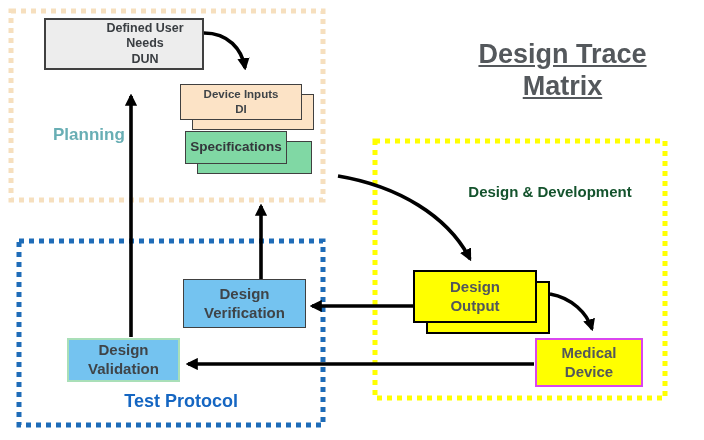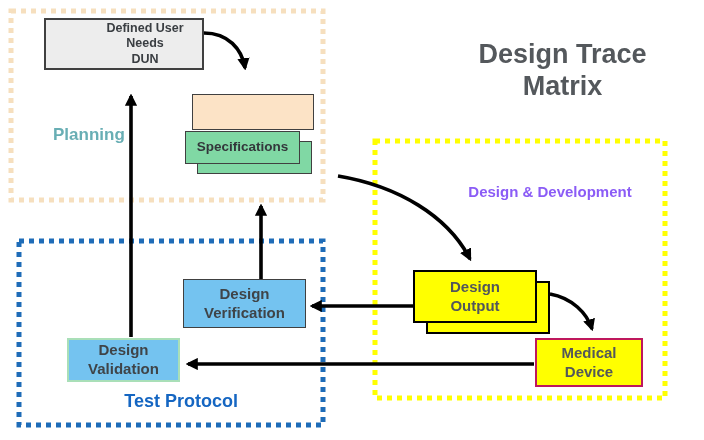--- a/index.html
+++ b/index.html
@@ -12,30 +12,30 @@
   .node{
     position:absolute;z-index:3;display:flex;align-items:center;justify-content:center;
     text-align:center;white-space:pre-line;font-weight:bold;color:#3F4448;
     box-sizing:border-box;line-height:1.25;
   }
   .shadow-box{position:absolute;z-index:2;box-sizing:border-box;}
   .grp-label{position:absolute;z-index:4;font-weight:bold;white-space:pre-line;}
   #dun{left:44px;top:18px;width:160px;height:52px;background:#EDEDED;border:2px solid #404040;font-size:12.5px;color:#3A3E42;padding-left:42px;}
   #device-inputs{left:180px;top:84px;width:122px;height:36px;background:#FCE3C6;border:1.5px solid #404040;font-size:11.5px;font-weight:600;line-height:1.3;}
   #device-inputs-shadow{left:192px;top:94px;width:122px;height:36px;background:#FCE3C6;border:1.5px solid #404040;}
-  #specifications{left:185px;top:131px;width:115px;height:33px;background:#80D8A4;border:1.5px solid #404040;font-size:13.5px;color:#33373B;}
+  #specifications{left:185px;top:131px;width:102px;height:33px;background:#80D8A4;border:1.5px solid #404040;font-size:13.5px;color:#33373B;}
   #specifications-shadow{left:197px;top:141px;width:115px;height:33px;background:#80D8A4;border:1.5px solid #404040;}
   #design-verification{left:183px;top:279px;width:123px;height:49px;background:#74C3F0;border:1.5px solid #404040;font-size:15px;}
   #design-validation{left:67px;top:338px;width:113px;height:44px;background:#74C3F0;border:2px solid #A9DFB8;font-size:15px;}
   #design-output{left:413px;top:270px;width:124px;height:53px;background:#FFFF00;border:2px solid #000000;font-size:15px;color:#53575B;}
   #design-output-shadow{left:426px;top:281px;width:124px;height:53px;background:#FFFF00;border:2px solid #000000;}
-  #medical-device{left:535px;top:338px;width:108px;height:49px;background:#FFFF00;border:2px solid #be185d;font-size:15px;color:#53575B;}
-  #page-title{left:430px;top:38px;width:265px;text-align:center;font-size:27px;line-height:1.2;color:#54585C;z-index:4;position:absolute;font-weight:bold;white-space:pre-line;}
+  #medical-device{left:535px;top:338px;width:108px;height:49px;background:#FFFF00;border:2px solid #d946ef;font-size:15px;color:#53575B;}
+  #page-title{left:430px;top:38px;width:265px;text-align:center;font-size:27px;line-height:1.2;color:#54585C;z-index:4;position:absolute;font-weight:bold;white-space:pre-line;text-decoration:underline;}
   #planning-label{left:53px;top:125px;width:100px;font-size:17px;color:#68AEB4;}
-  #dnd-label{left:425px;top:183px;width:250px;text-align:center;font-size:15px;color:#8b5cf6;}
+  #dnd-label{left:425px;top:183px;width:250px;text-align:center;font-size:15px;color:#14532d;}
   #test-protocol-label{left:78px;top:391px;width:160px;text-align:right;font-size:18px;color:#1566C2;}
 </style>
 </head>
 <body>
 
 <div id="stage">
 
   <svg id="arrow-layer" width="704" height="440" viewBox="0 0 704 440">
     <defs>
       <marker id="ah" viewBox="0 0 10 10" refX="8" refY="5" markerWidth="3.4" markerHeight="3.4" orient="auto-start-reverse" markerUnits="strokeWidth">
@@ -62,20 +62,22 @@
   <div class="grp-label" id="planning-label">Planning</div>
   <div class="grp-label" id="dnd-label">Design &amp; Development</div>
   <div class="grp-label" id="test-protocol-label">Test Protocol</div>
 
   <div class="shadow-box" id="device-inputs-shadow"></div>
   <div class="shadow-box" id="specifications-shadow"></div>
   <div class="shadow-box" id="design-output-shadow"></div>
 
   <div class="node" id="dun">Defined User Needs
 DUN</div>
+  <div class="node" id="device-inputs">Device Inputs
+DI</div>
   <div class="node" id="specifications">Specifications</div>
   <div class="node" id="design-verification">Design
 Verification</div>
   <div class="node" id="design-validation">Design
 Validation</div>
   <div class="node" id="design-output">Design
 Output</div>
   <div class="node" id="medical-device">Medical
 Device</div>
 

